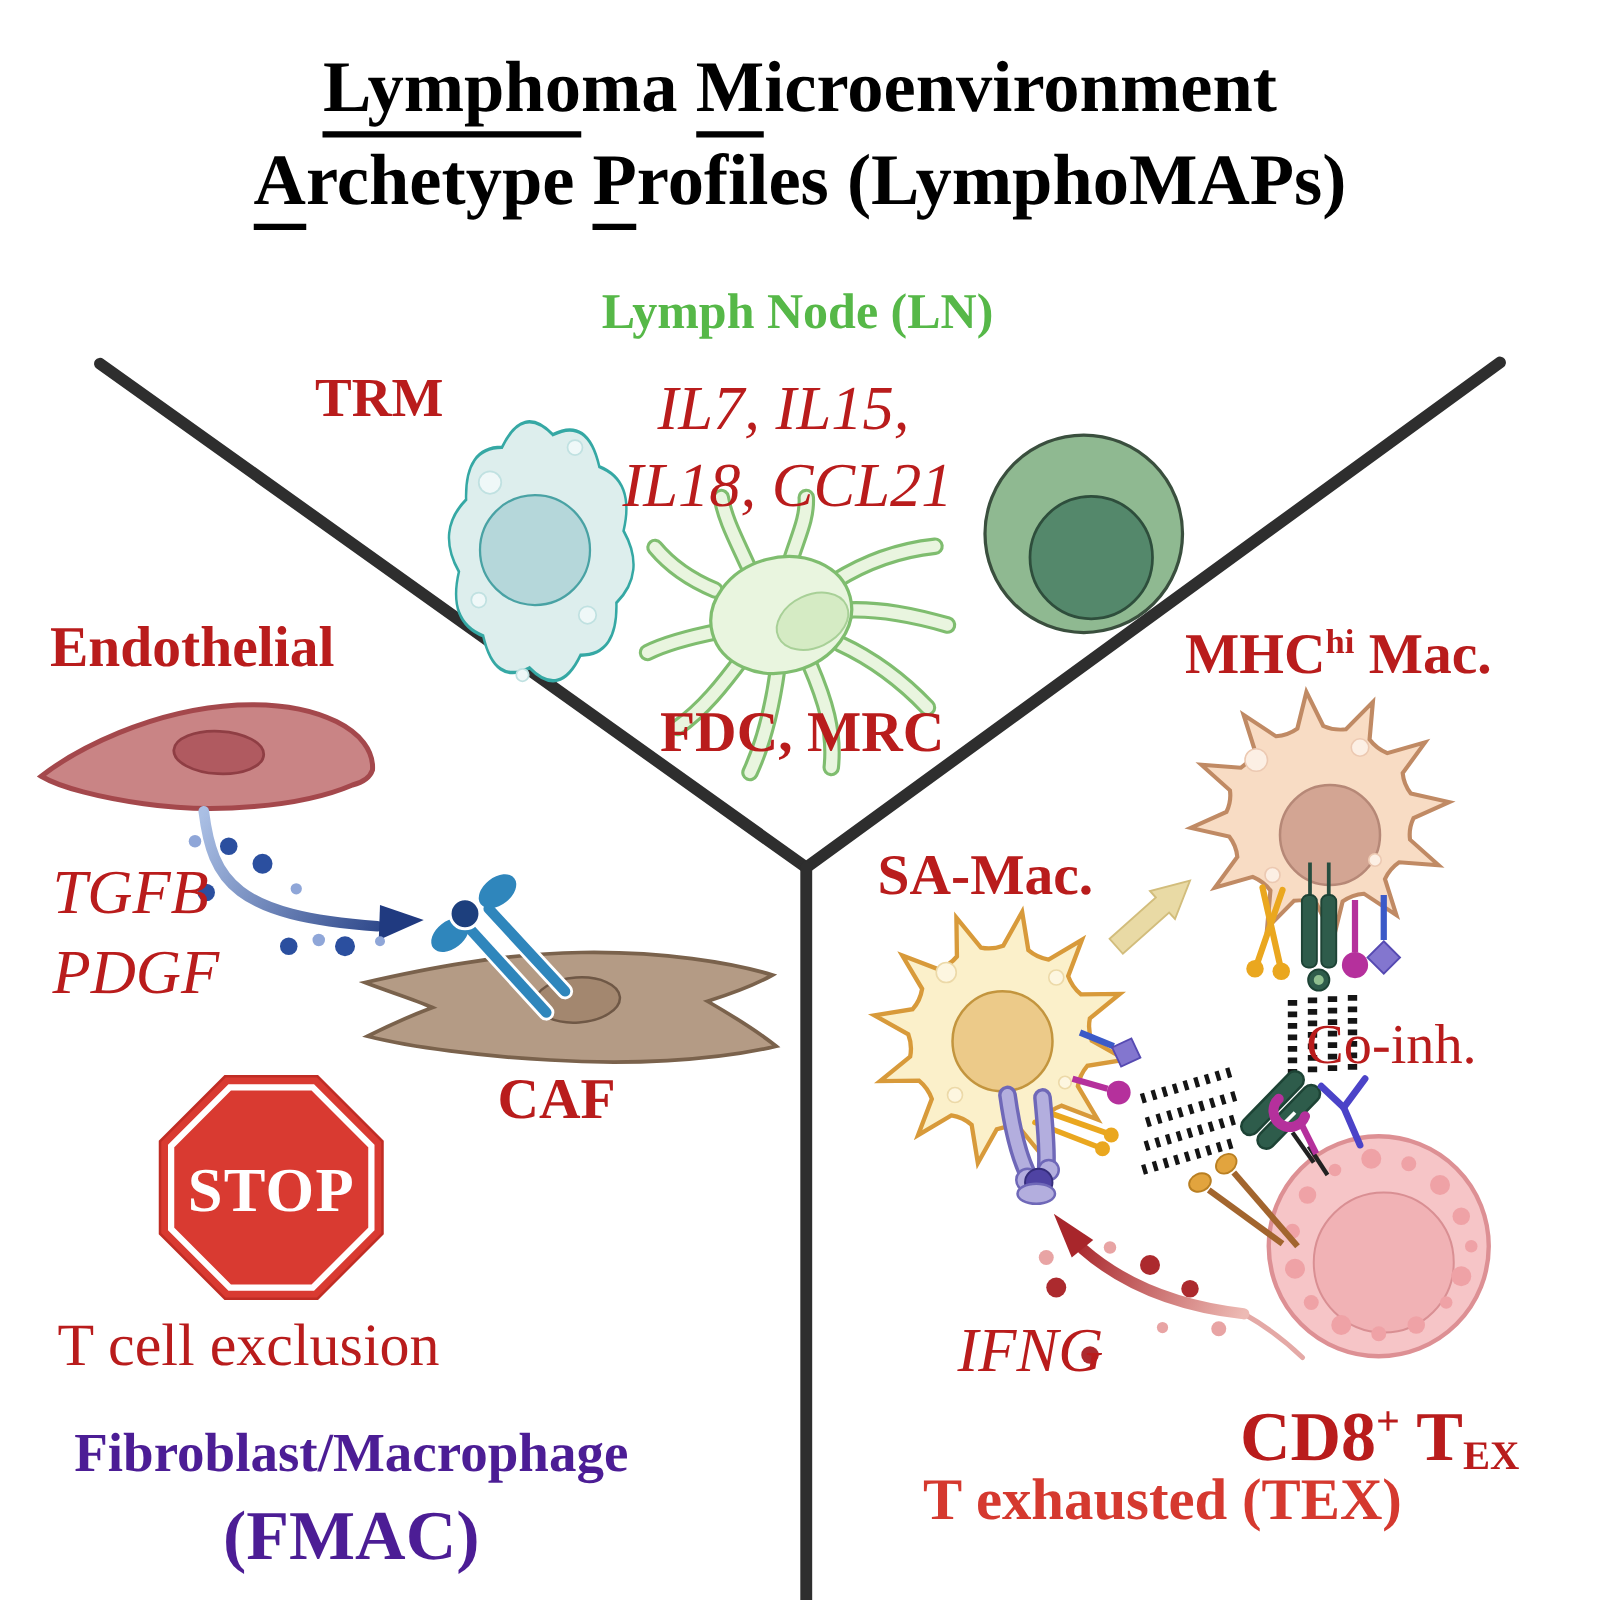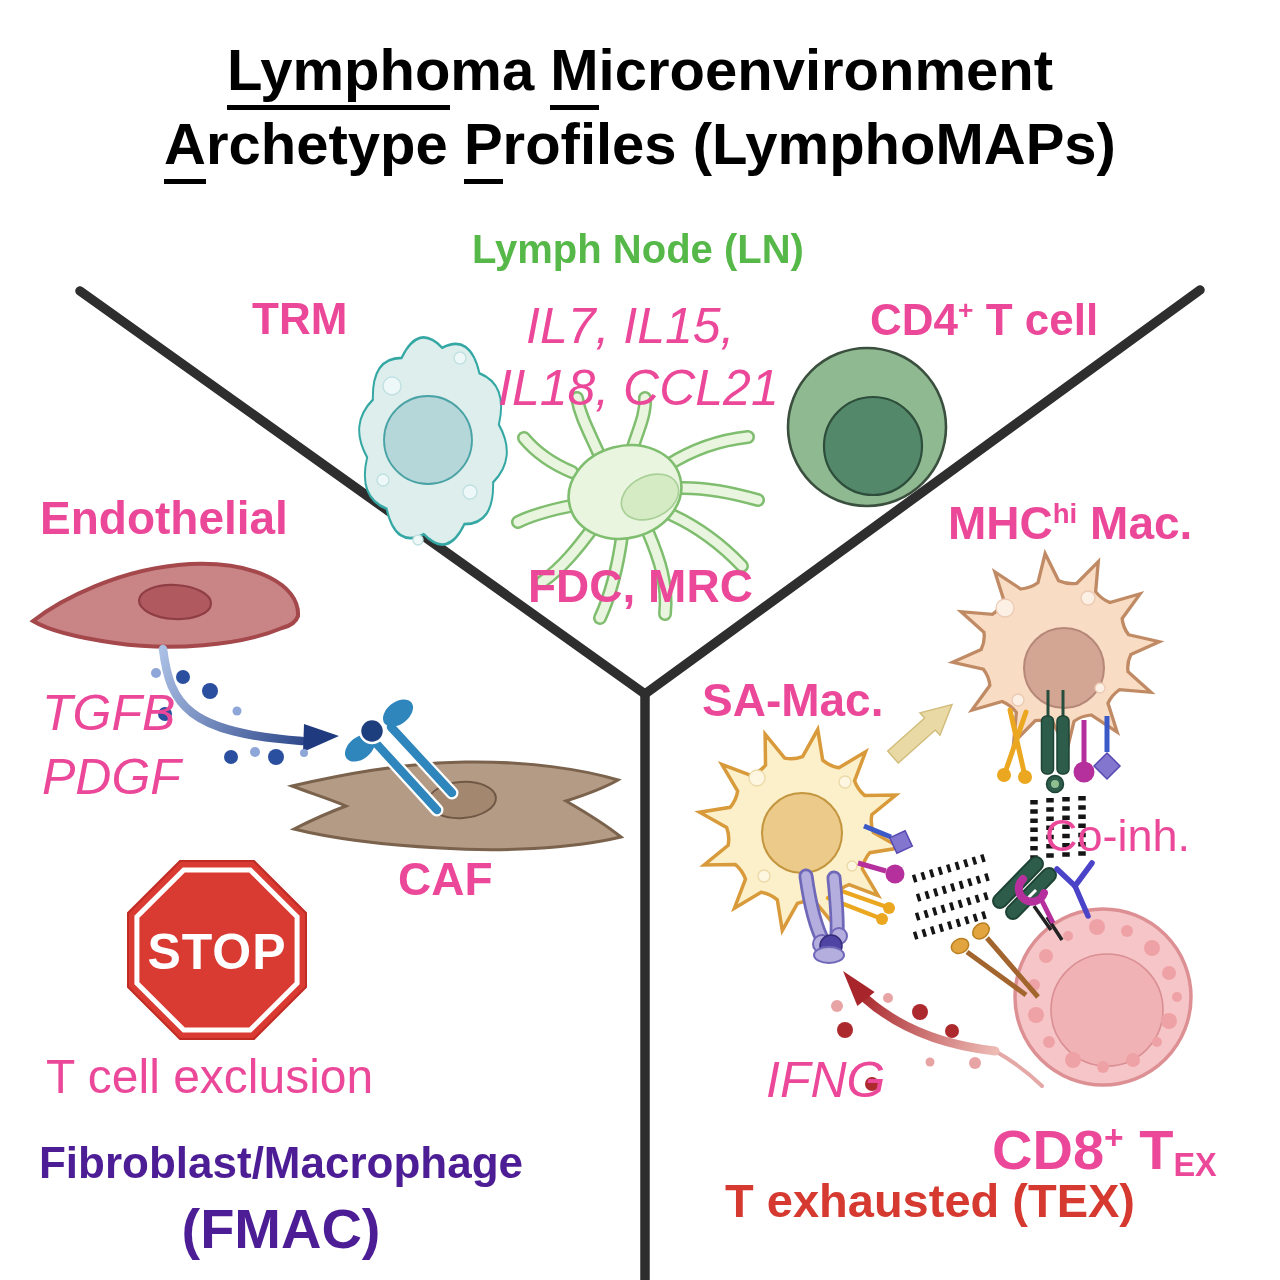--- a/index.html
+++ b/index.html
@@ -1,18 +1,18 @@
 <!DOCTYPE html>
 <html><head>
 <meta charset="utf-8">
 <style>
   html,body{margin:0;padding:0;background:#ffffff;width:1280px;height:1280px;overflow:hidden;}
-  #canvas{position:relative;width:1096px;height:1280px;font-family:Liberation Sans, sans-serif;background:#fff;}
+  #canvas{position:relative;width:1096px;height:1280px;font-family:Liberation Serif, serif;background:#fff;}
   svg{position:absolute;left:0;top:0;}
-  .lbl{position:absolute;white-space:nowrap;color:#ec4899;font-weight:700;line-height:1.05;}
+  .lbl{position:absolute;white-space:nowrap;color:#b91c1c;font-weight:700;line-height:1.05;}
   .cx{transform:translateX(-50%);}
   .ital{font-style:italic;font-weight:400;}
   .reg{font-weight:400;}
   .title-line{position:absolute;left:0;width:1280px;text-align:center;font-size:58px;font-weight:700;color:#000;}
   .u{display:inline-block;border-bottom:5px solid #000;padding-bottom:2px;}
   .sup{font-size:60%;vertical-align:super;font-weight:inherit;}
   .sub{font-size:58%;position:relative;top:0.22em;font-weight:inherit;}
   .green{color:#56b848;}
   .blue{color:#4c1d95;margin-left:24px;}
   .red{color:#d5392f;}
@@ -292,21 +292,20 @@
   </g>
 </svg>
 
   <div class="title-line" style="top:36px;"><span class="u">Lympho</span><span>ma </span><span class="u">M</span><span>icroenvironment</span></div>
   <div class="title-line" style="top:110px;"><span class="u">A</span><span>rchetype </span><span class="u">P</span><span>rofiles (LymphoMAPs)</span></div>
 
   <div class="lbl cx green" style="left:638px;top:228px;font-size:40px;">Lymph Node (LN)</div>
   <div class="lbl" style="left:252px;top:296px;font-size:44px;">TRM</div>
   <div class="lbl ital" style="left:526px;top:300px;font-size:50px;">IL7, IL15,</div>
   <div class="lbl ital" style="left:498px;top:362px;font-size:50px;">IL18, CCL21</div>
-  <div class="lbl" style="left:870px;top:297px;font-size:44px;"><span>CD4</span><span class="sup">+</span><span> T cell</span></div>
   <div class="lbl" style="left:40px;top:494px;font-size:46px;">Endothelial</div>
 
   <div class="lbl" style="left:528px;top:562px;font-size:46px;">FDC, MRC</div>
   <div class="lbl ital" style="left:42px;top:687px;font-size:50px;">TGFB</div>
   <div class="lbl ital" style="left:42px;top:751px;font-size:50px;">PDGF</div>
   <div class="lbl" style="left:398px;top:855px;font-size:46px;">CAF</div>
   <div class="stop-txt" style="left:217px;top:952px;">STOP</div>
   <div class="lbl reg" style="left:46px;top:1052px;font-size:48px;">T cell exclusion</div>
   <div class="lbl cx blue" style="left:257px;top:1140px;font-size:44px;">Fibroblast/Macrophage</div>
   <div class="lbl cx blue" style="left:257px;top:1200px;font-size:56px;">(FMAC)</div>

